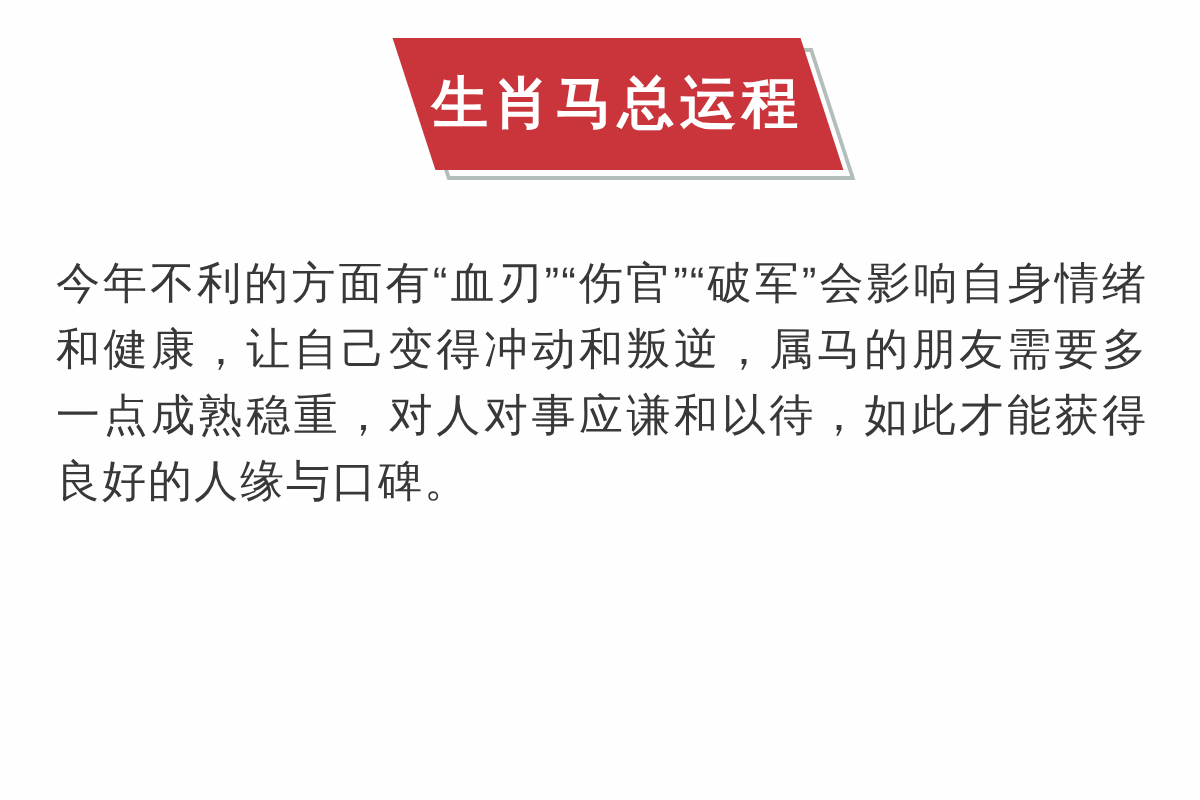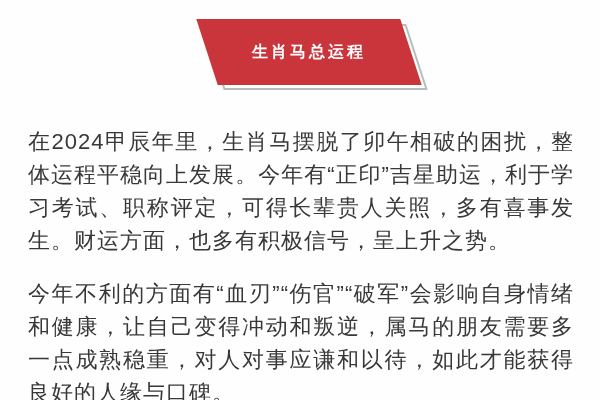--- a/index.html
+++ b/index.html
@@ -29,21 +29,21 @@
   }
   .banner-red{
     position:absolute;left:207px;top:19px;width:204px;height:66px;
     transform:skewX(18deg);
     background:var(--accent_red);
   }
   .banner-title{
     position:absolute;left:207px;top:19px;width:204px;height:66px;
     display:flex;align-items:center;justify-content:center;
     color:var(--banner_text);
-    font-size:16px;font-weight:bold;letter-spacing:3px;
+    font-size:28px;font-weight:bold;letter-spacing:3px;
     white-space:nowrap;
   }
   
   .content{
     position:absolute;left:28px;top:125px;width:546px;
     color:var(--text_dark);
     font-size:22px;line-height:33px;letter-spacing:1px;
     text-align:justify;
   }
   .content p{margin:0 0 20px 0;}
@@ -53,17 +53,16 @@
 
 <div class="page">
 
   <div class="banner">
     <div class="banner-outline"></div>
     <div class="banner-red"></div>
     <div class="banner-title">生肖马总运程</div>
   </div>
 
   <div class="content">
-    <p>在2024甲辰年里，生肖马摆脱了卯午相破的困扰，整体运程平稳向上发展。今年有“正印”吉星助运，利于学习考试、职称评定，可得长辈贵人关照，多有喜事发生。财运方面，也多有积极信号，呈上升之势。</p>
     <p>今年不利的方面有“血刃”“伤官”“破军”会影响自身情绪和健康，让自己变得冲动和叛逆，属马的朋友需要多一点成熟稳重，对人对事应谦和以待，如此才能获得良好的人缘与口碑。</p>
   </div>
 
 </div>
 
 </body></html>

